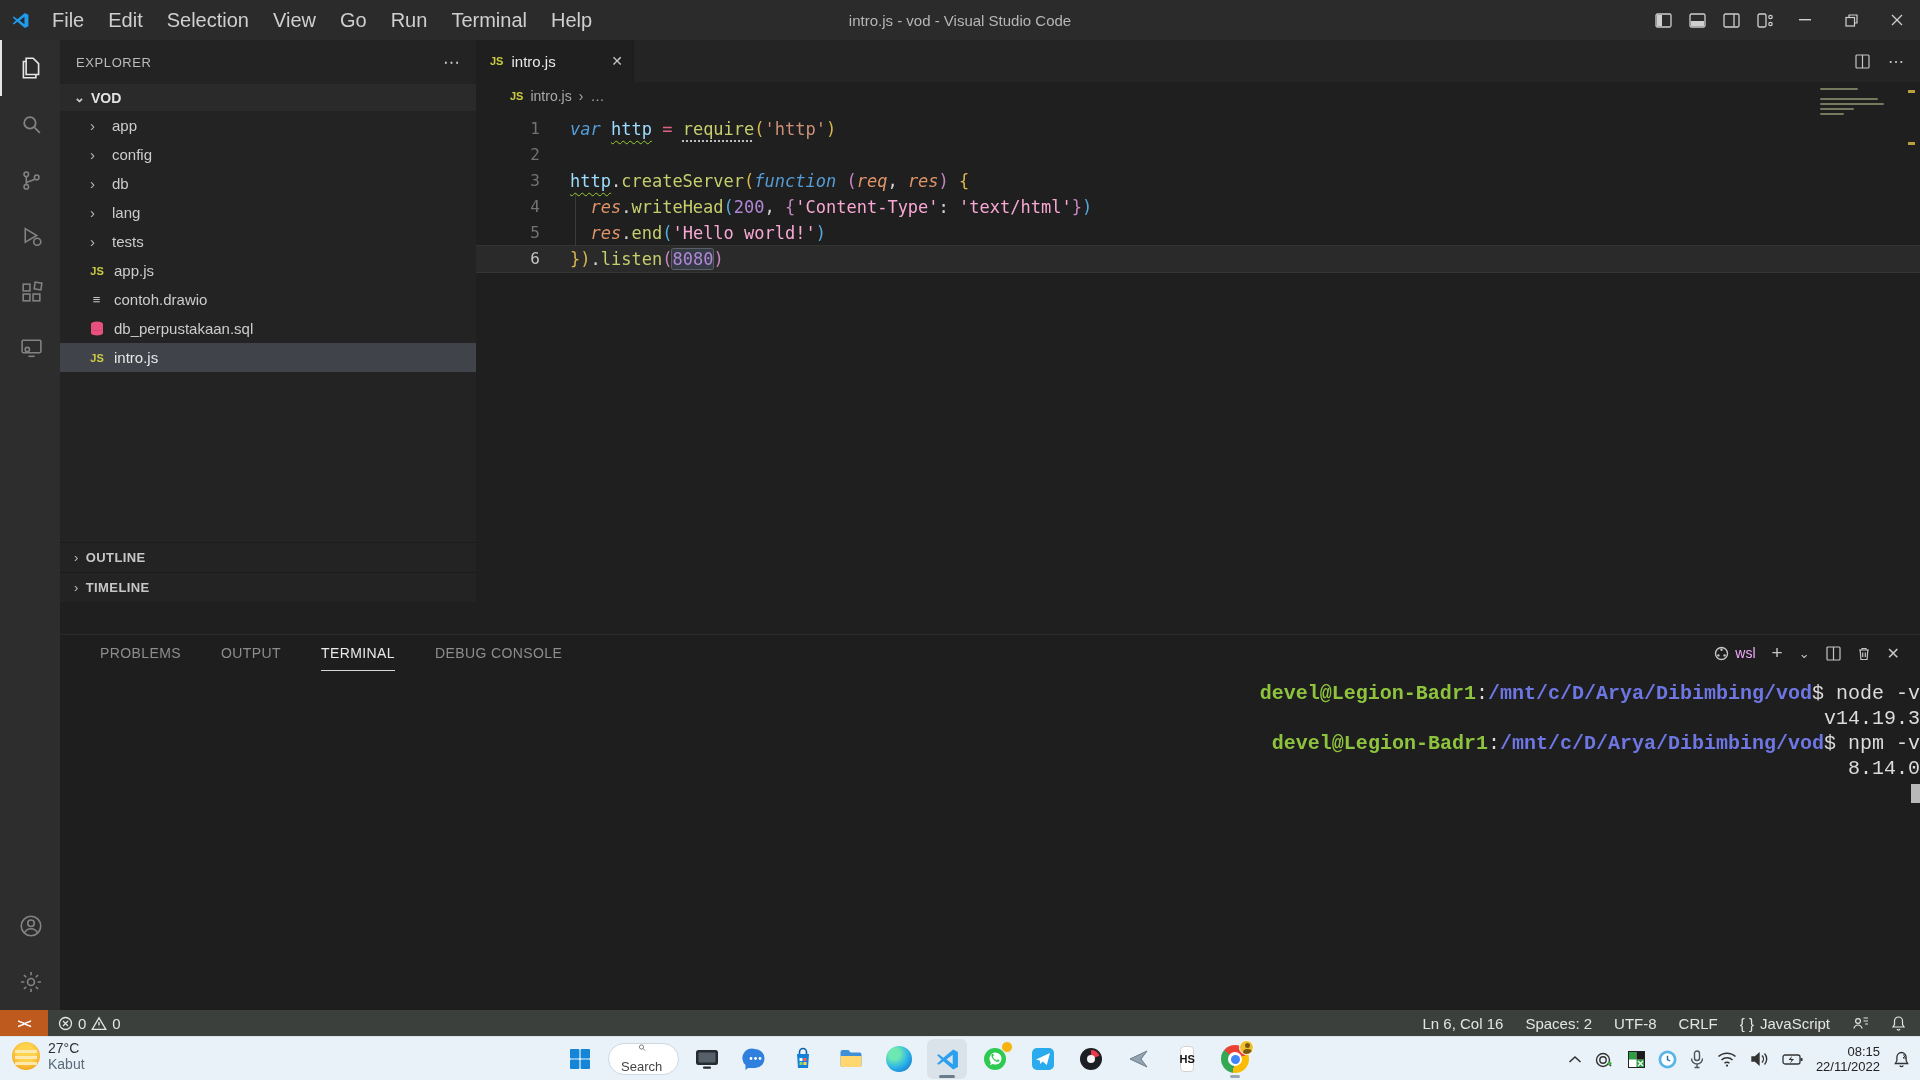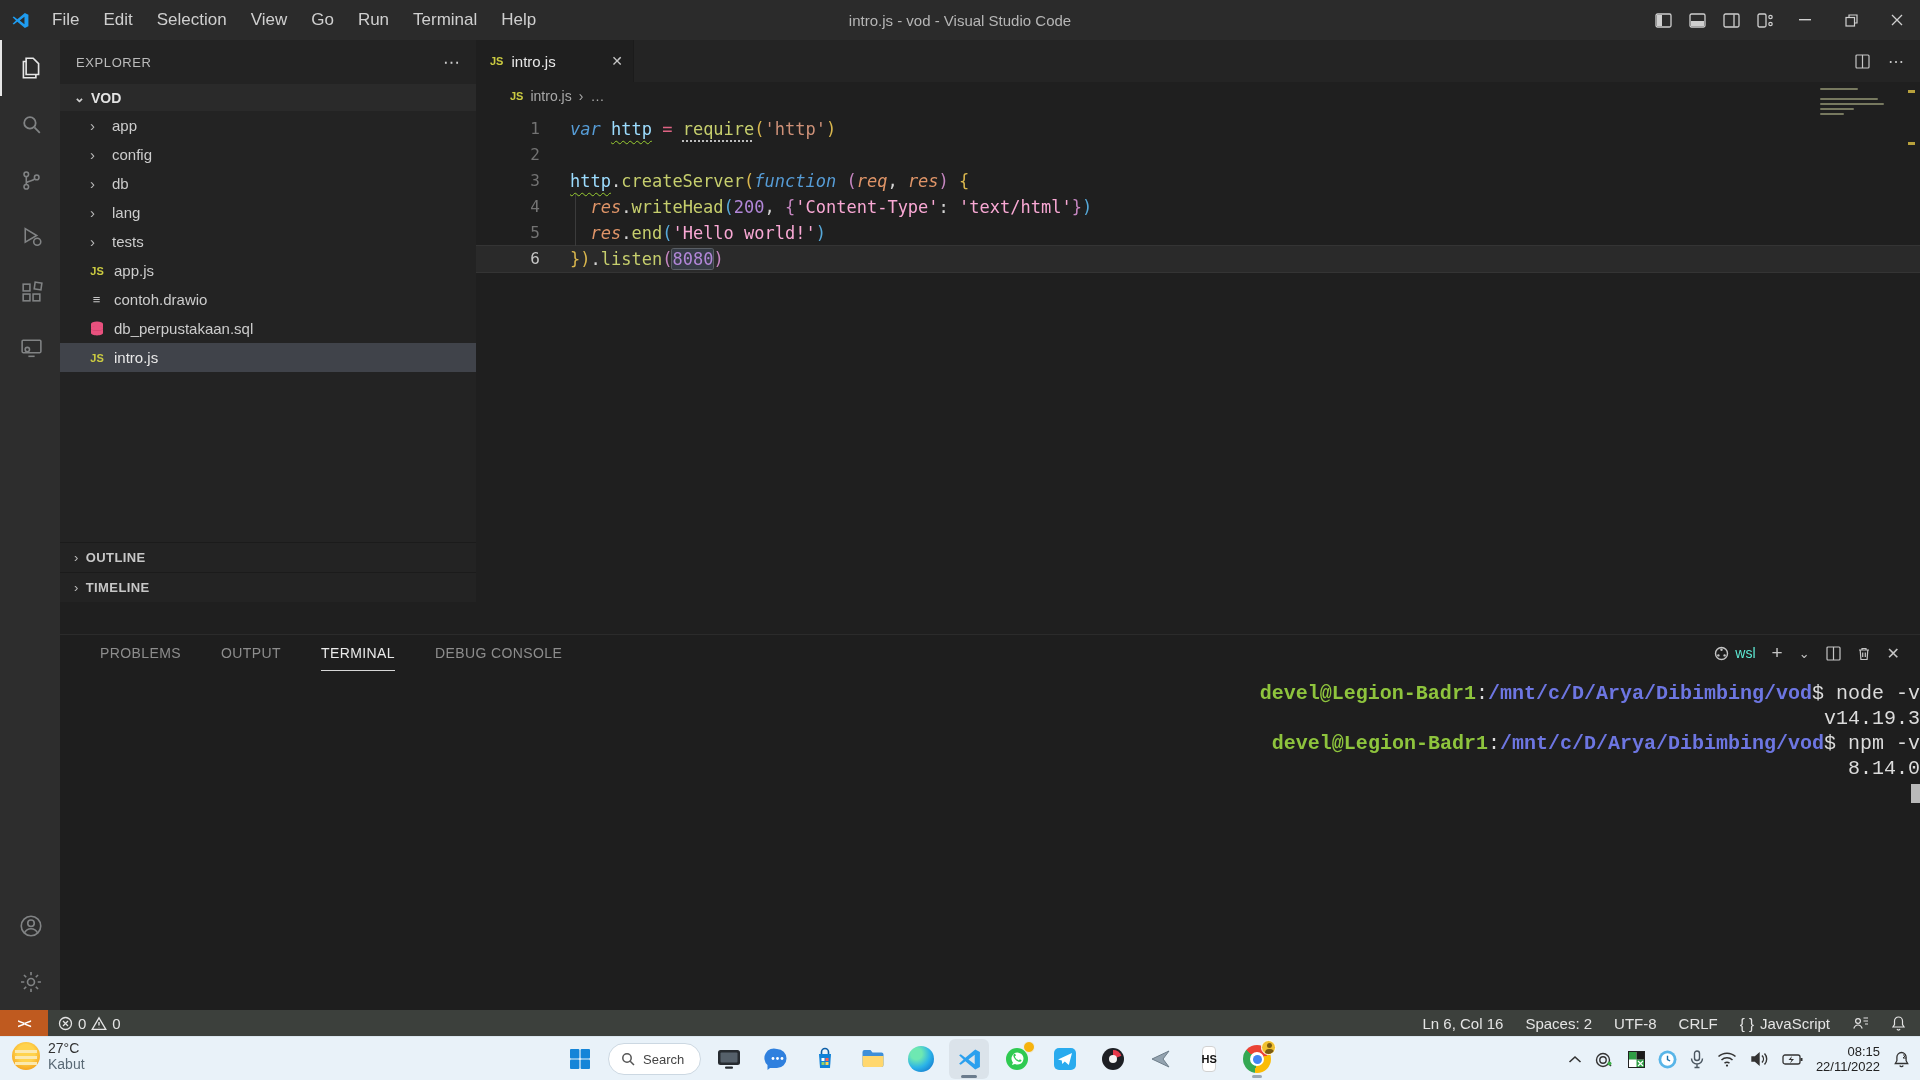--- a/index.html
+++ b/index.html
@@ -4,21 +4,21 @@
 <style>
   * { margin:0; padding:0; box-sizing:border-box; }
   html,body { width:1920px; height:1080px; overflow:hidden; }
   body { position:relative; background:#1f1f1f; font-family:"Liberation Sans",sans-serif; color:#ccc; }
   svg { display:block; }
 
   
   #titlebar { position:absolute; left:0; top:0; width:1920px; height:40px; background:#2b2b2b; display:flex; align-items:center; }
   #vscode-logo { width:40px; display:flex; justify-content:center; }
   #menu { display:flex; }
-  #menu .mi { padding:0 12px; font-size:17px; color:#cfcfcf; line-height:40px; cursor:default; }
+  #menu .mi { padding:0 12px; font-size:20px; color:#cfcfcf; line-height:40px; cursor:default; }
   #window-title { position:absolute; left:0; right:0; text-align:center; font-size:15px; color:#b6b6b6; pointer-events:none; }
   #titlebar-right { margin-left:auto; display:flex; align-items:center; height:100%; }
   .layout-ico { width:34px; height:40px; display:flex; align-items:center; justify-content:center; }
   .win-ctl { width:46px; height:40px; display:flex; align-items:center; justify-content:center; color:#d0d0d0; font-size:15px; }
 
   
   #activitybar { position:absolute; left:0; top:40px; width:60px; height:970px; background:#2d2d2d; display:flex; flex-direction:column; align-items:stretch; }
   .act { height:56px; display:flex; align-items:center; justify-content:center; border-left:2px solid transparent; }
   .act.active { border-left:2px solid #e7e7e7; }
   .act svg { opacity:.75; }
@@ -75,21 +75,21 @@
   #minimap .mbar { height:2px; margin-bottom:3px; background:#77795f; border-radius:1px; }
   #ruler-marks { position:absolute; right:5px; top:44px; width:7px; }
   .rmark { position:absolute; width:7px; height:3px; background:#b8a13c; }
 
   
   #panel { position:absolute; left:60px; top:634px; width:1860px; height:408px; background:#1e1e1e; border-top:1px solid #2b2b2b; }
   #panel-tabs { height:36px; display:flex; align-items:center; padding-left:40px; }
   .ptab { margin-right:40px; font-size:14px; letter-spacing:.4px; color:#8d8d8d; line-height:34px; border-bottom:1px solid transparent; cursor:pointer; }
   .ptab.active { color:#eaeaea; border-bottom:1px solid #d7d7d7; }
   #panel-actions { margin-left:auto; display:flex; align-items:center; gap:16px; padding-right:20px; color:#c5c5c5; }
-  #wsl-badge { display:flex; align-items:center; gap:6px; font-size:14px; color:#5eead4; }
+  #wsl-badge { display:flex; align-items:center; gap:6px; font-size:14px; color:#f0abfc; }
   #terminal { padding:10px 0 0 32px; font-family:Liberation Mono, monospace; font-size:20px;text-align:right; }
   .tline { height:25px; line-height:25px; white-space:pre; }
   .tt-tg { color:#8ec43d; font-weight:bold; }
   .tt-tb { color:#6d76e2; font-weight:bold; }
   .tt-tw { color:#dcdcdc; }
   .term-cursor { display:inline-block; width:9px; height:19px; background:#b9b9b9; vertical-align:middle; }
 
   
   #statusbar { position:absolute; left:0; top:1010px; width:1920px; height:26px; background:#3c403c; display:flex; align-items:center; font-size:15px; color:#e4e4e4; }
   #remote-badge { width:48px; height:26px; background:#bf5a1f; color:#fff; display:flex; align-items:center; justify-content:center; font-weight:bold; font-size:13px; letter-spacing:-1px; }
@@ -102,21 +102,21 @@
   #taskbar { position:absolute; left:0; top:1036px; width:1920px; height:44px; background:#e9f2f9; border-top:1px solid #dbe6ee; }
   #weather { position:absolute; left:12px; top:3px; display:flex; align-items:center; gap:8px; }
   #weather-ico { width:28px; height:28px; border-radius:50%; background:radial-gradient(circle at 50% 40%, #ffd34d 0 40%, #f6a821 75%); position:relative; overflow:hidden; }
   #weather-ico:after { content:""; position:absolute; left:3px; right:3px; top:14px; height:3px; background:#fbe9b0; box-shadow:0 6px 0 #fbe9b0, 0 -6px 0 #fbe9b0; }
   #weather-text .t { font-size:14px; color:#333; }
   #weather-text .d { font-size:14px; color:#5a6a76; }
   #task-center { position:absolute; left:calc(50% - 400px); top:2px; display:flex; align-items:center; gap:8px; }
   .tk-app { width:40px; height:40px; border-radius:6px; display:flex; align-items:center; justify-content:center; position:relative; }
   .tk-app.active:after { content:""; position:absolute; bottom:1px; left:12px; width:16px; height:3px; border-radius:2px; background:#6b7c8d; }
   .tk-app.active-dim:after { content:""; position:absolute; bottom:1px; left:15px; width:10px; height:3px; border-radius:2px; background:#9aa8b4; }
-  #search-pill { height:32px; border-radius:16px; background:#fff; border:1px solid #ccd8e2; display:flex; align-items:center; gap:8px; padding:0 16px 0 12px; color:#444; font-size:13px; }
+  #search-pill { height:32px; border-radius:16px; background:#fff; border:1px solid #ccd8e2; display:flex; align-items:center; gap:8px; padding:0 16px 0 12px; color:#444; font-size:13px;flex-direction:column; }
   .app-badge { position:absolute; top:2px; right:2px; width:12px; height:12px; border-radius:50%; background:#f6b30e; border:1.5px solid #e9f2f9; }
   #tray { position:absolute; right:10px; top:0; height:44px; display:flex; align-items:center; gap:13px; color:#333; }
   #clock { text-align:right; font-size:13px; color:#222; line-height:15px; }
   .hs-box { width:14px; height:26px; background:#fff; border:1px solid #d2d2d2; border-radius:4px; display:flex; align-items:center; justify-content:center; font-size:11px; font-weight:bold; color:#111; }
   .chrome-wrap { position:relative; width:28px; height:28px; }
   .chrome-ball { width:28px; height:28px; border-radius:50%; background:conic-gradient(from -50deg,#ea4335 0 120deg,#fbbc05 120deg 240deg,#34a853 240deg 360deg); position:relative; }
   .chrome-ball:before { content:""; position:absolute; left:7px; top:7px; width:14px; height:14px; border-radius:50%; background:#fff; }
   .chrome-ball:after { content:""; position:absolute; left:9.5px; top:9.5px; width:9px; height:9px; border-radius:50%; background:#4285f4; }
   .chrome-avatar { position:absolute; right:-5px; top:-5px; width:15px; height:15px; border-radius:50%; background:#f0c030; border:1px solid #fff; overflow:hidden; }
   .chrome-avatar:before { content:""; position:absolute; left:4.5px; top:2px; width:5px; height:5px; border-radius:50%; background:#7a5b12; }

